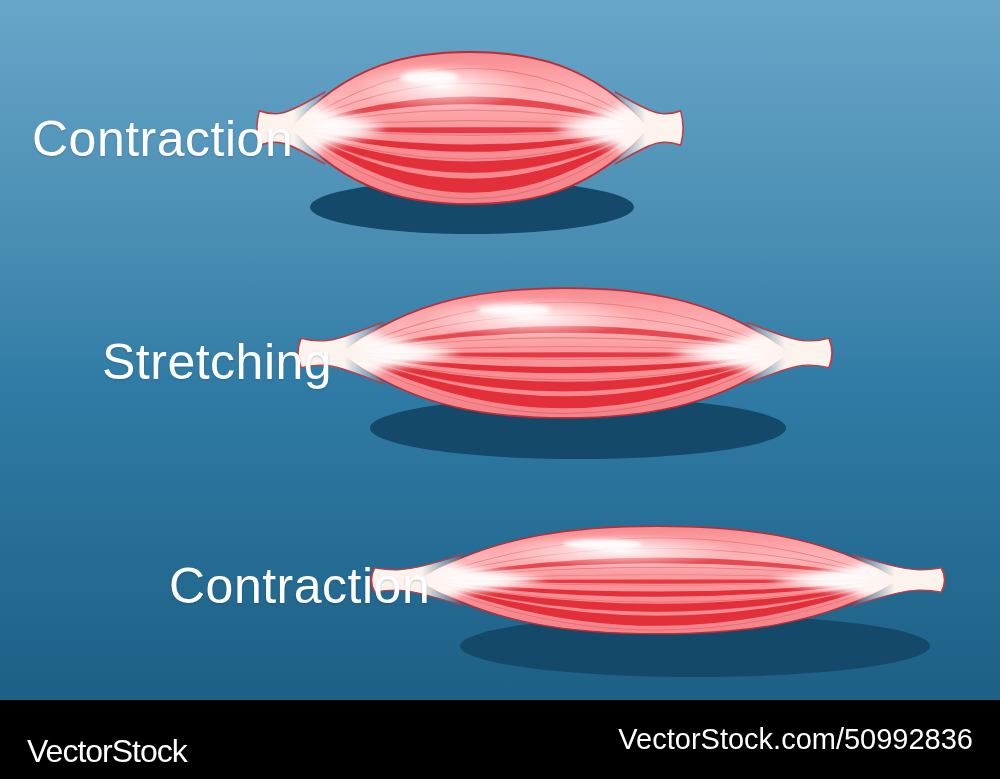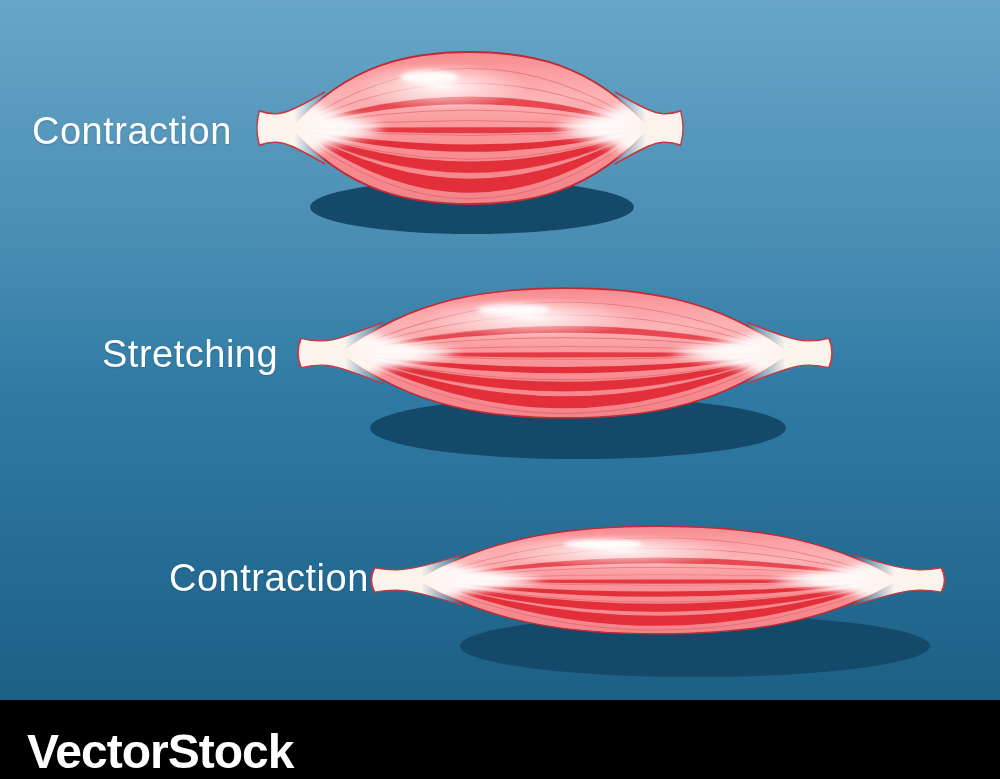--- a/index.html
+++ b/index.html
@@ -7,38 +7,38 @@
     position:relative;
     width:1000px;height:779px;
     overflow:hidden;
     background:linear-gradient(180deg,#67a6c9 0%, #4a8eb3 30%, #2f7ba5 50%, #1e6187 88%, #1d5f85 100%);
     font-family:"Liberation Sans", sans-serif;
   }
   .diagram-svg{position:absolute;left:0;top:0;}
   .muscle-label{
     position:absolute;
     color:#ffffff;
-    font-size:38px;
+    font-size:50px;
     letter-spacing:0.5px;
     white-space:nowrap;
     text-shadow:0 1px 2px rgba(0,40,70,.25);
   }
   .label-contraction{left:32px;top:110px;}
   .label-relaxation{left:102px;top:333px;}
   .label-stretching{left:169px;top:557px;}
   .footer-bar{
     position:absolute;left:0;bottom:0;
     width:1000px;height:79px;
     background:#000000;
     display:flex;align-items:center;justify-content:space-between;
     box-sizing:border-box;
     padding:0 27px;
   }
   .footer-logo{
-    color:#ffffff;font-size:48px;font-weight:700;letter-spacing:-1px;margin-top:24px;
+    color:#ffffff;font-size:32px;font-weight:400;letter-spacing:-1px;margin-top:24px;
   }
   .footer-credit{
     color:#ffffff;font-size:29px;font-weight:400;letter-spacing:0px;
   }
 </style>
 </head>
 <body>
 
 <div class="canvas">
 
@@ -135,15 +135,16 @@
   </svg>
 
   <div class="muscle-label label-contraction">Contraction</div>
 
   <div class="muscle-label label-relaxation">Stretching</div>
 
   <div class="muscle-label label-stretching">Contraction</div>
 
   <div class="footer-bar">
     <span class="footer-logo">VectorStock</span>
+    <span class="footer-credit">VectorStock.com/50992836</span>
   </div>
 
 </div>
 
 </body></html>

